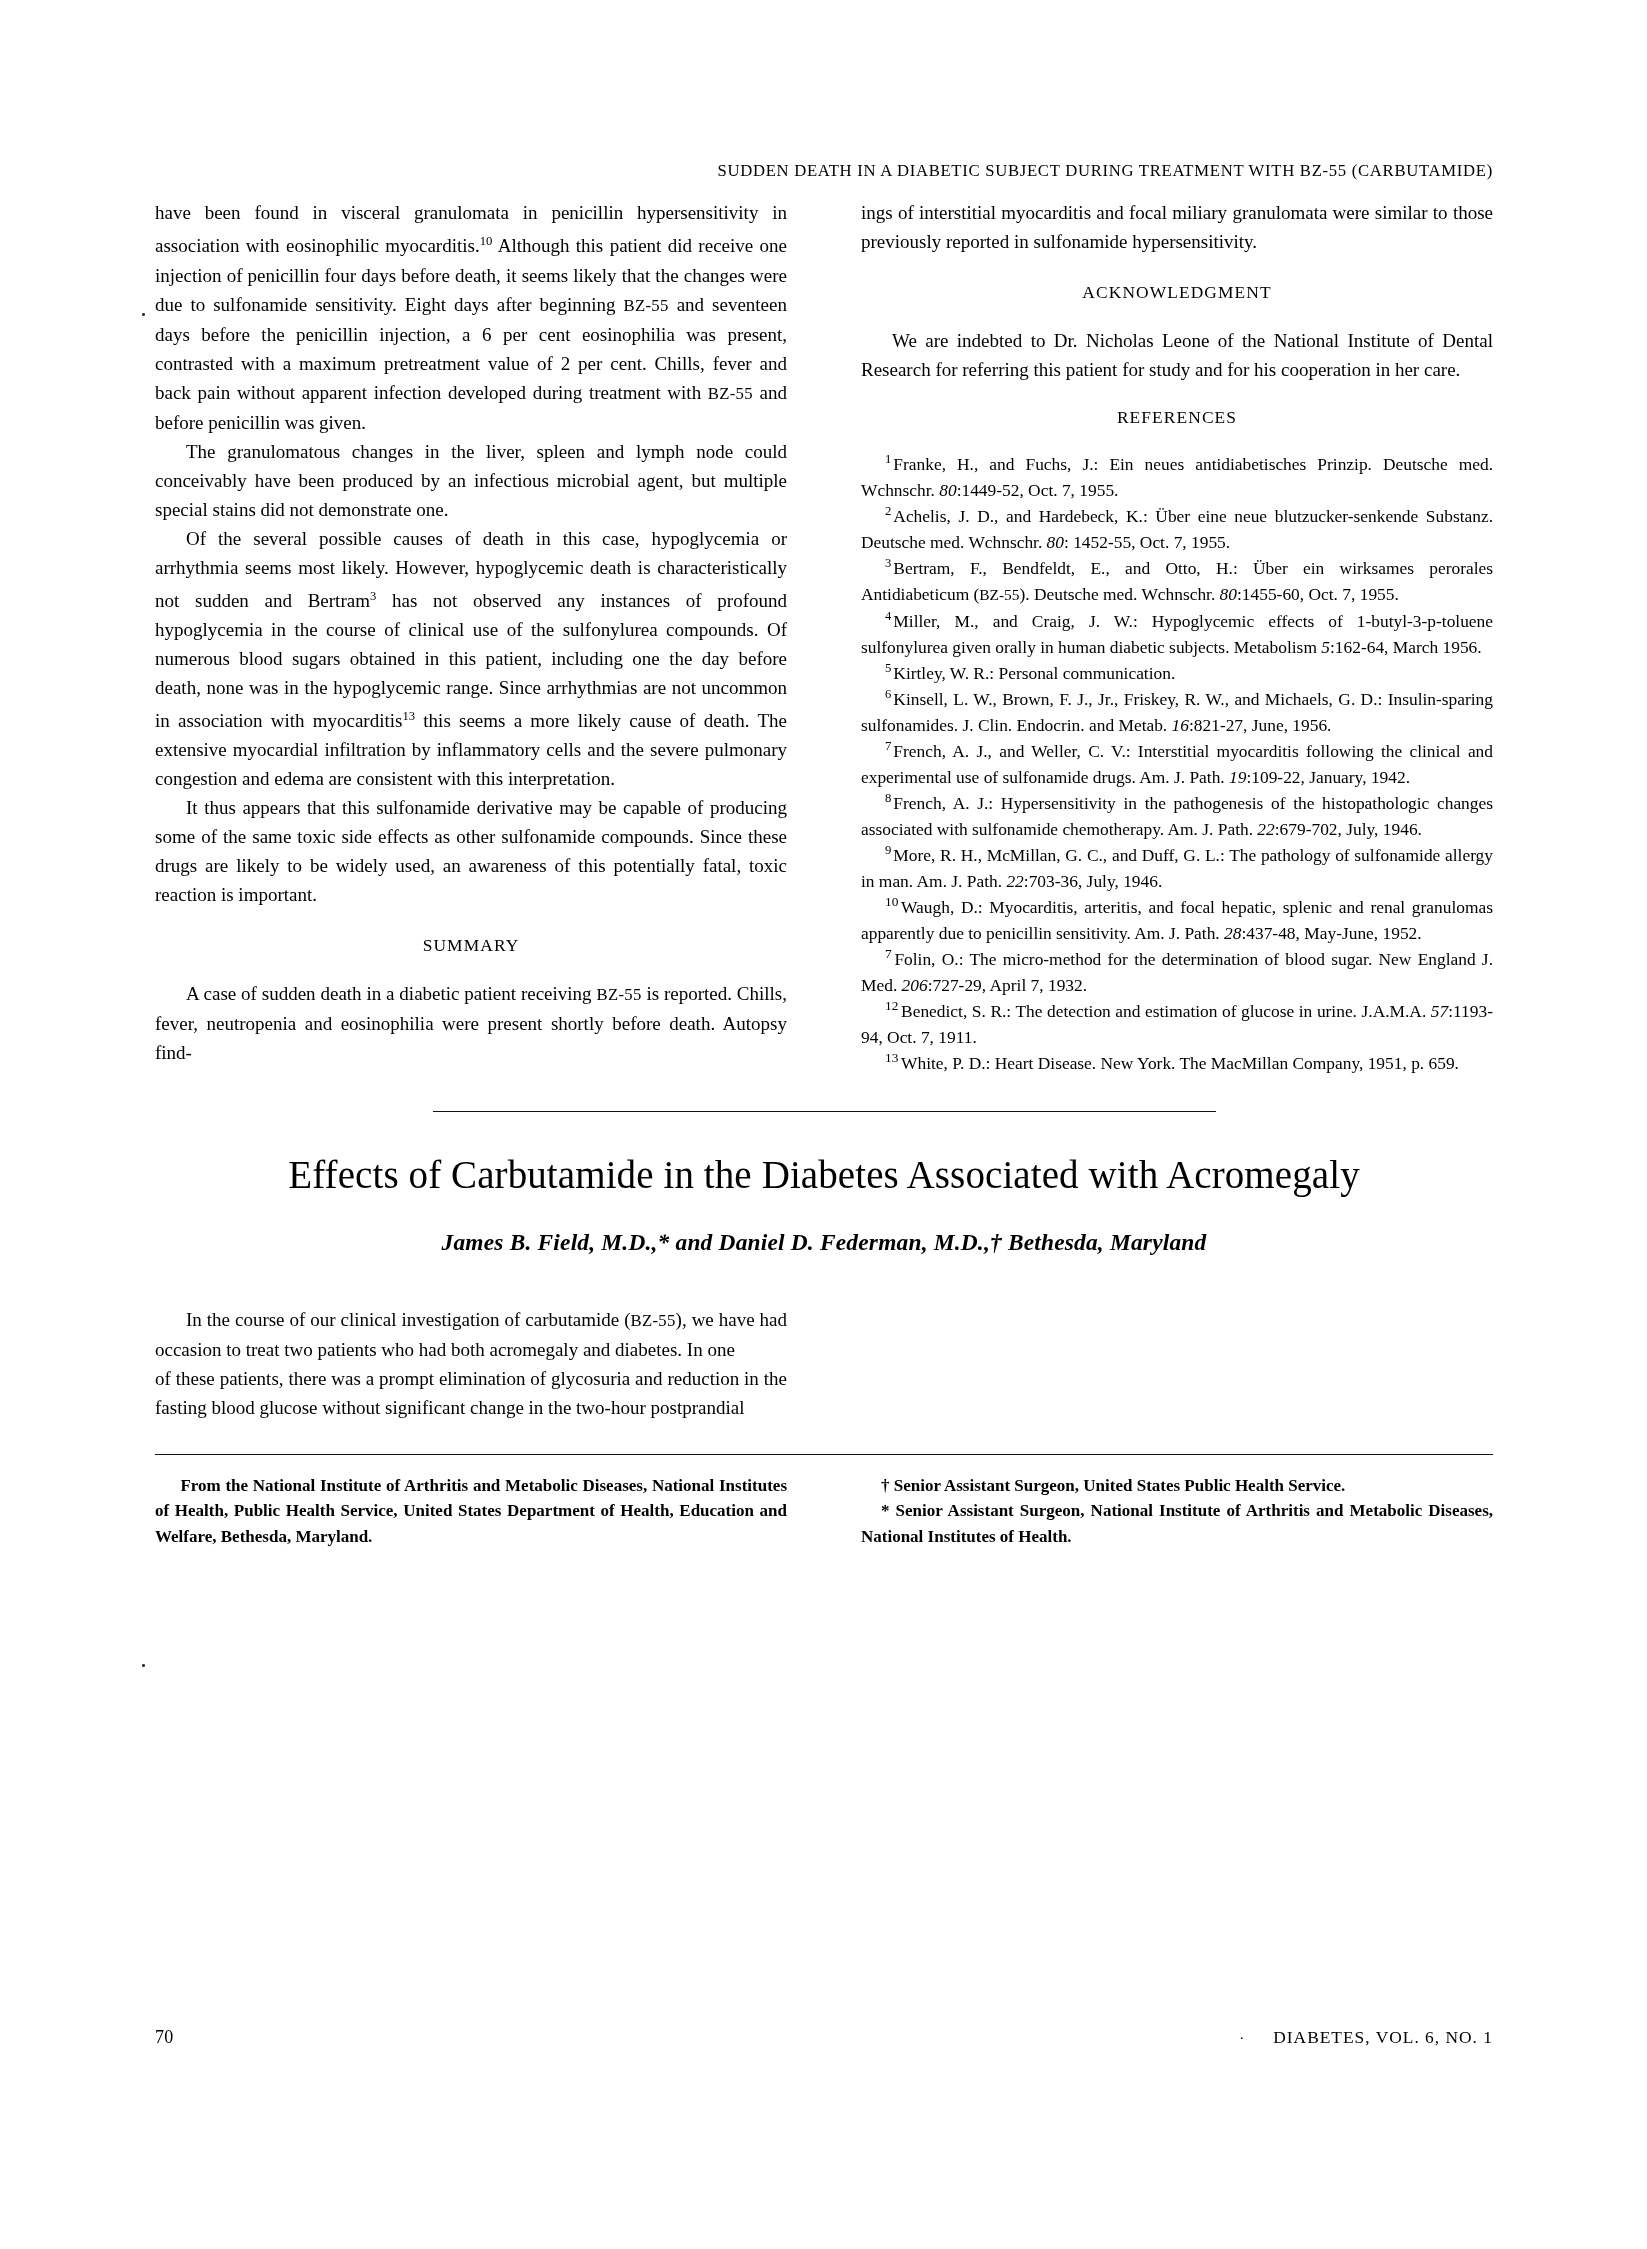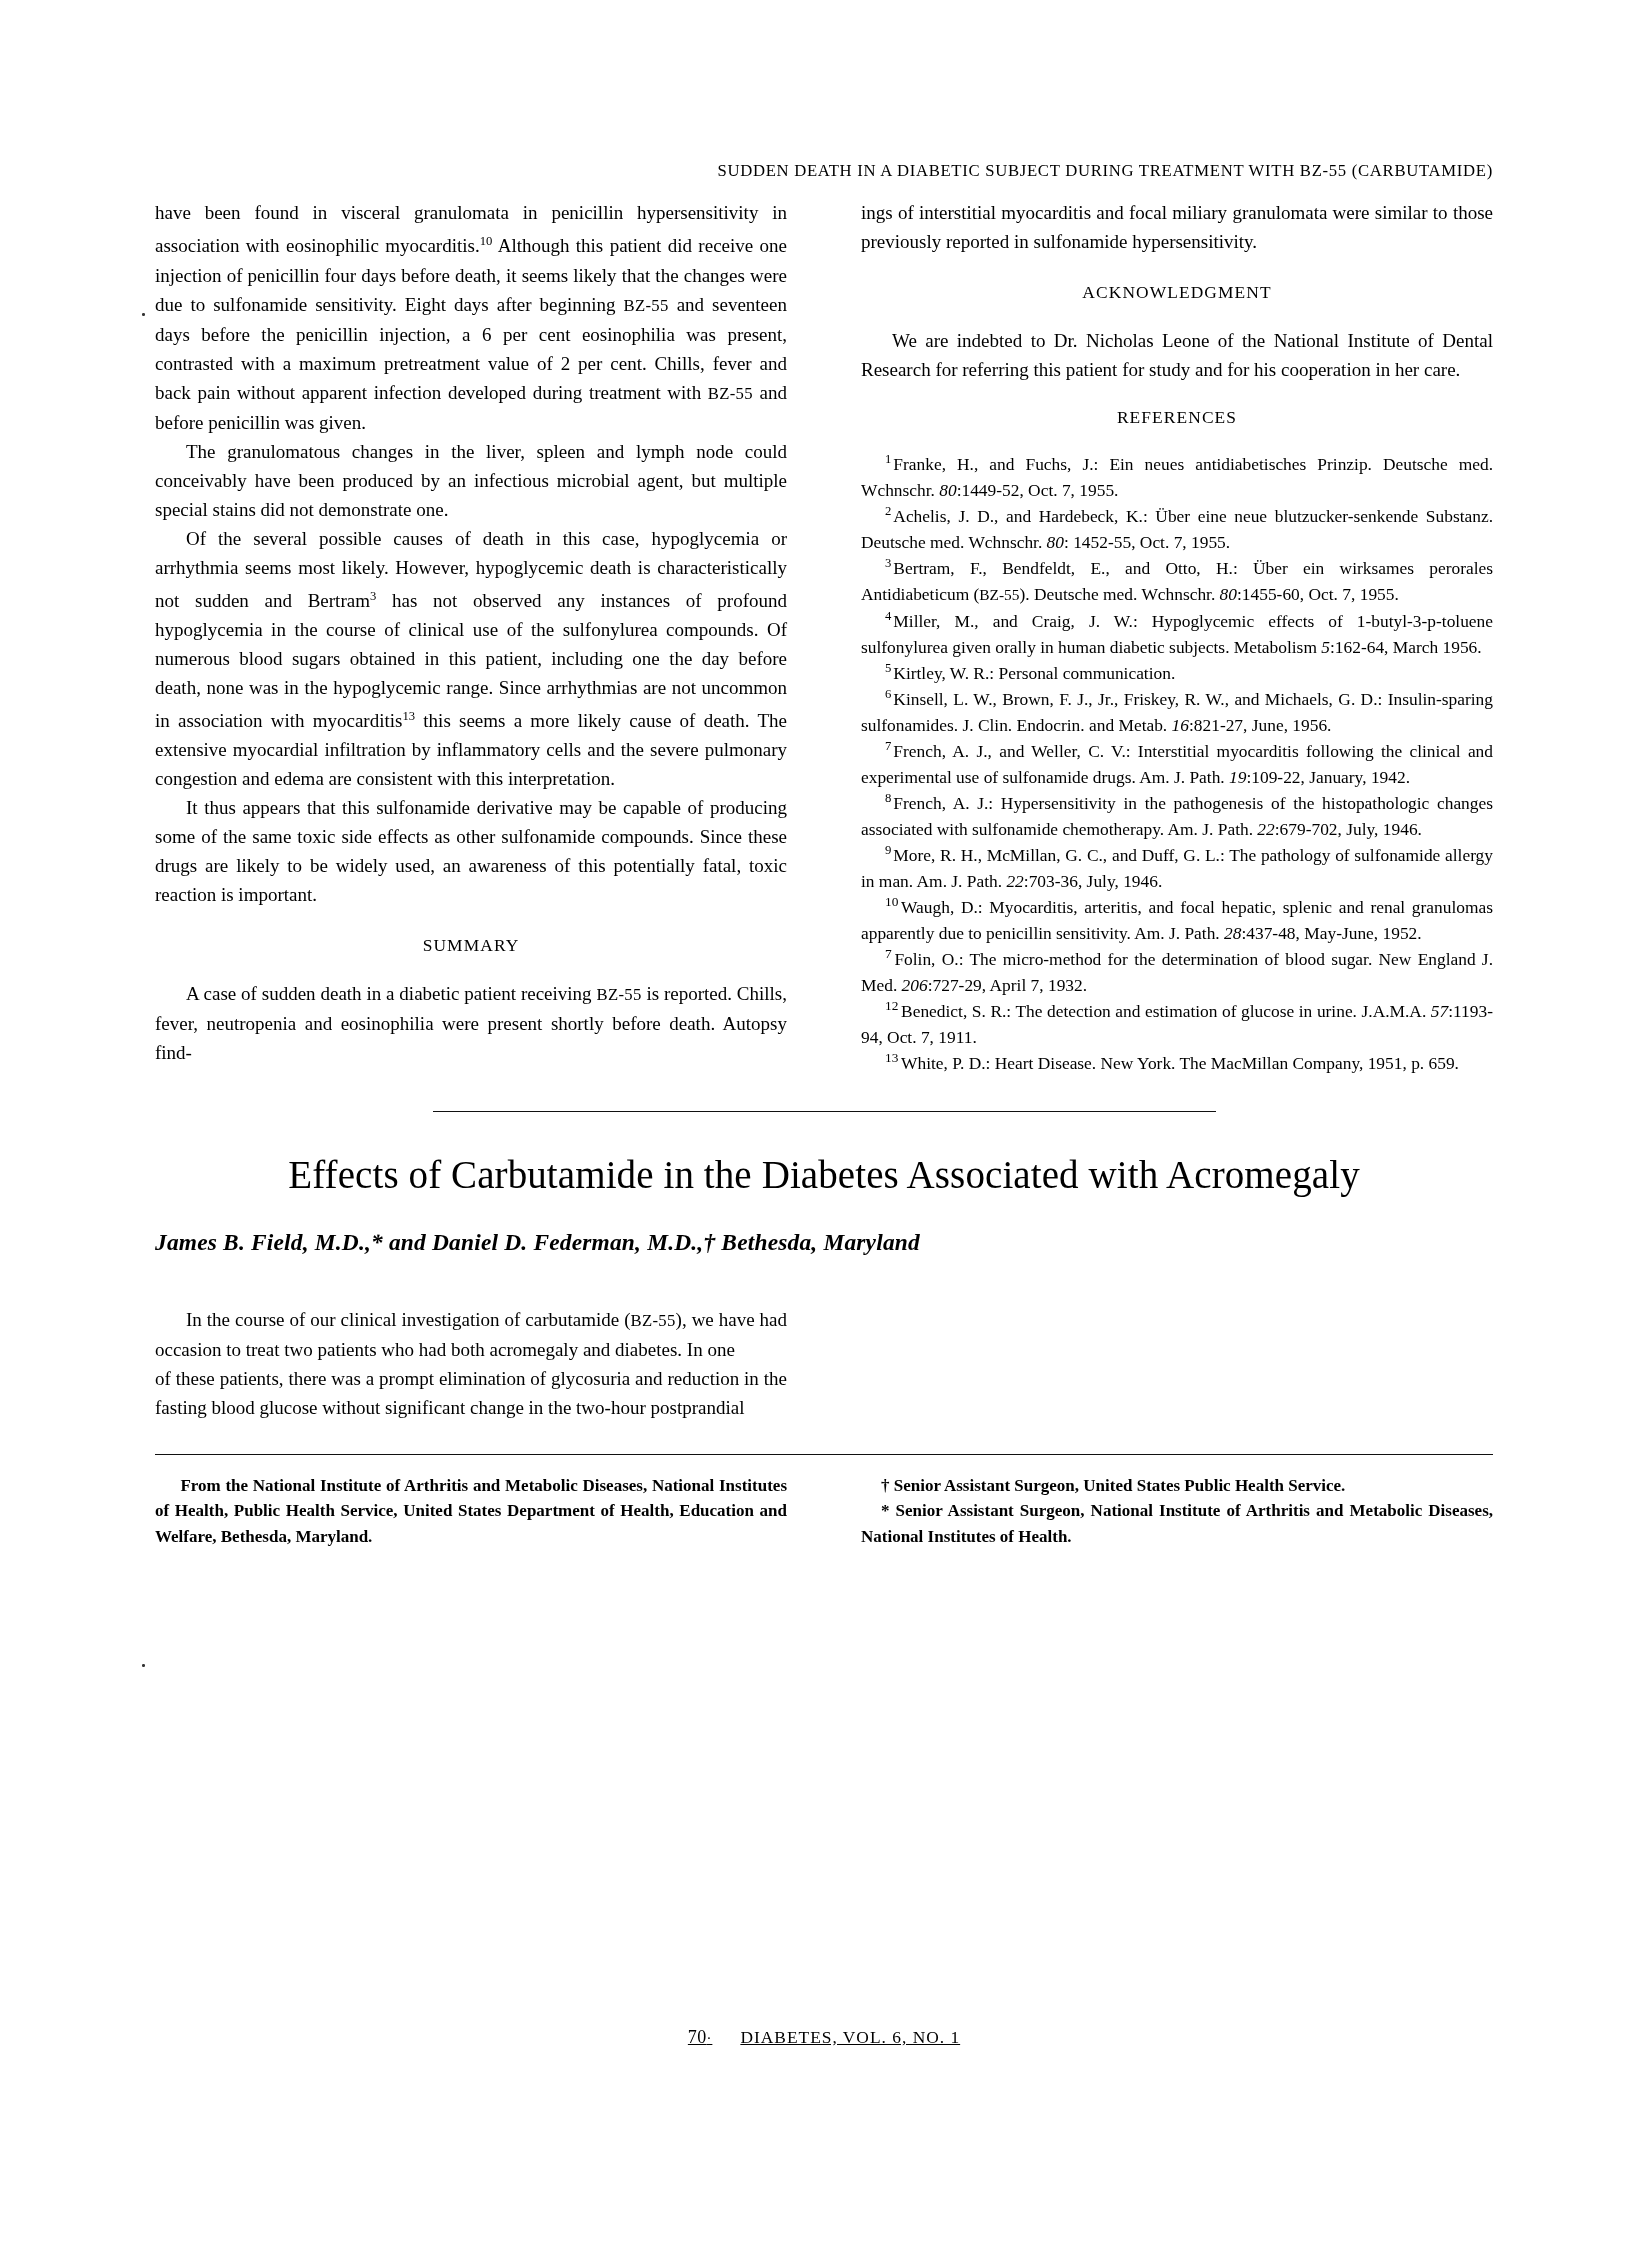--- a/index.html
+++ b/index.html
@@ -115,20 +115,21 @@
     text-align: center;
     font-size: 39px;
     line-height: 47px;
     font-weight: normal;
     letter-spacing: 0.1px;
     margin: 39px 0 0 0;
     white-space: nowrap;
     font-family: "Liberation Serif", "DejaVu Serif", serif;
   }
   .byline {
+    text-align: center;
     font-style: italic;
     font-weight: bold;
     font-size: 23.4px;
     margin: 31px 0 0 0;
     letter-spacing: 0.2px;
   }
 
   .article-body { margin-top: 49px; flex-direction: column; }
 
   
@@ -145,23 +146,22 @@
   }
   .fn.hang { text-indent: 20px; }
 
   
   .pagefoot {
     position: absolute;
     left: 155px;
     right: 155px;
     top: 2027px;
     display: flex;
-    justify-content: center;
+    justify-content: space-between;
     align-items: baseline;
-    text-decoration: underline;
   }
   .folio {
     font-size: 18px;
     letter-spacing: 0.3px;
   }
   .journal-line {
     font-size: 17.4px;
     letter-spacing: 1px;
     text-transform: uppercase;
   }

